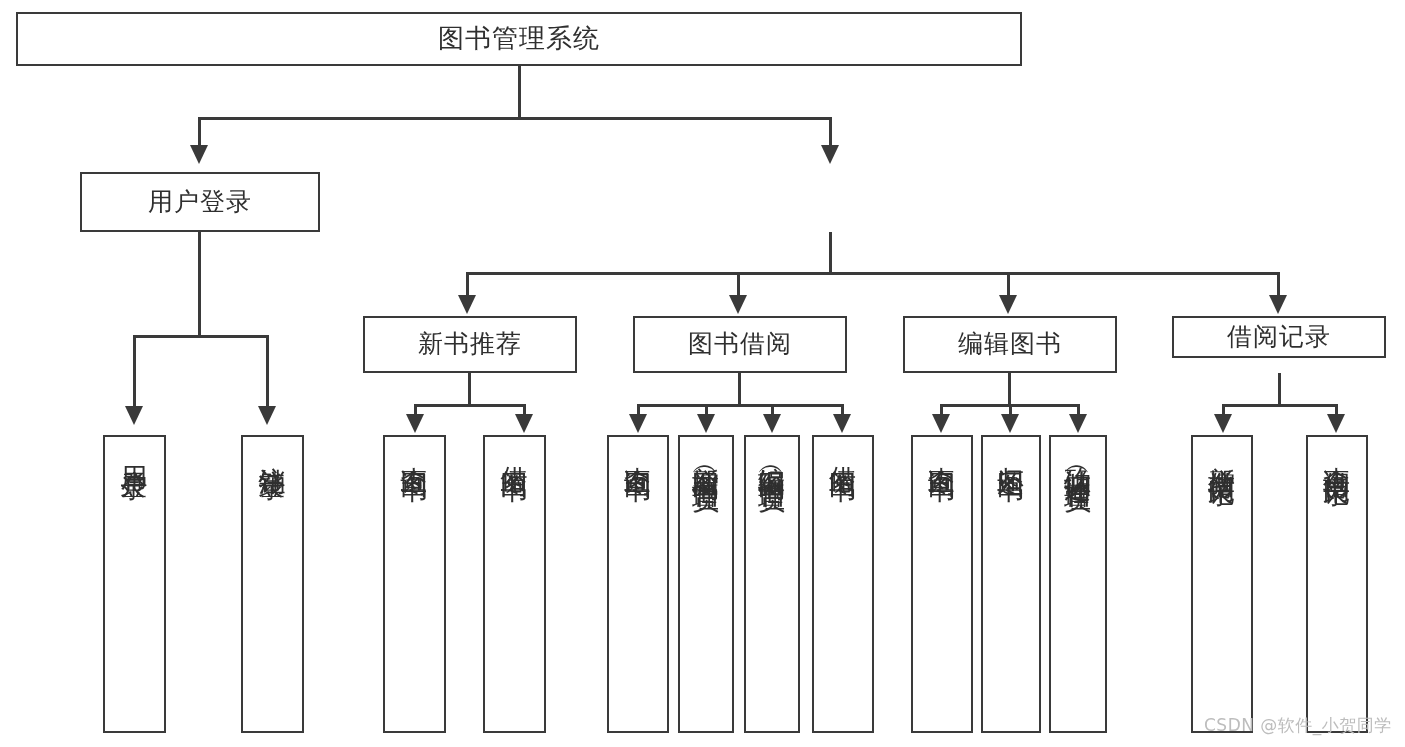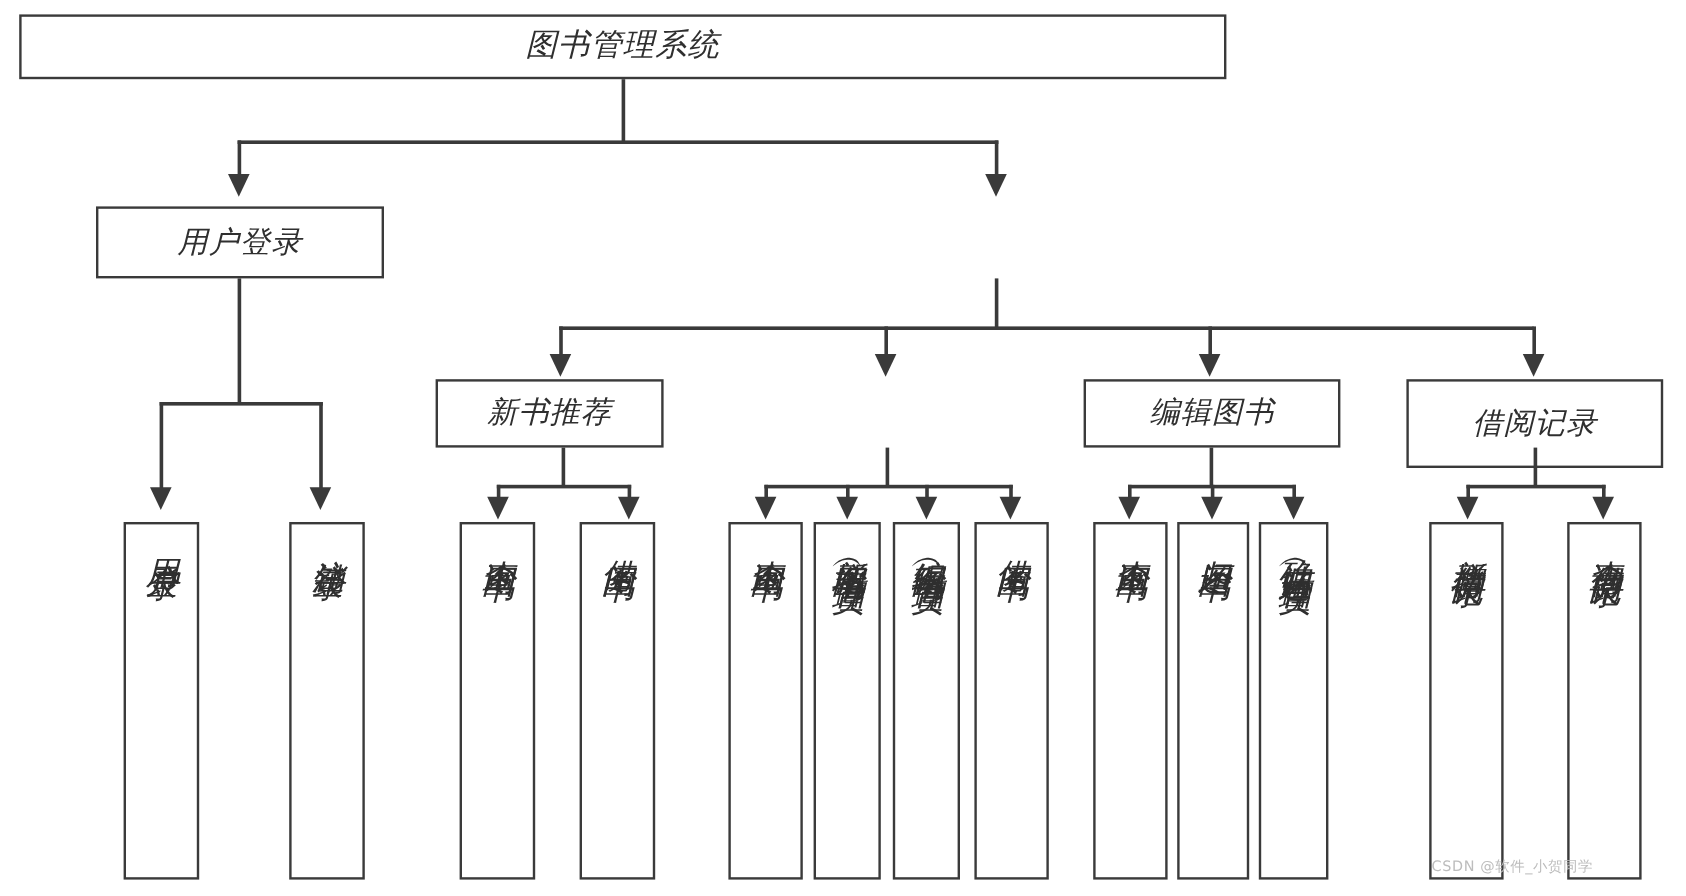--- a/index.html
+++ b/index.html
@@ -24,21 +24,20 @@
     border: 2.5px solid #3a3a3a;
     display: flex;
     align-items: center;
     justify-content: center;
     color: #2f2f2f;
   }
   .node .lbl {
     color: #2f2f2f;
     line-height: 1.15;
     white-space: nowrap;
-    font-style: italic;
   }
   
   .node.horiz .lbl {
     font-size: 25px;
     letter-spacing: 1px;
   }
   #n-root .lbl { font-size: 26px; }
   
   .node.vert {
     align-items: flex-start;
@@ -62,25 +61,26 @@
   .arw {
     position: absolute;
     width: 0;
     height: 0;
     border-left: 9px solid transparent;
     border-right: 9px solid transparent;
     border-top: 19px solid #3a3a3a;
   }
   #watermark {
     position: absolute;
-    font-size: 12px;
+    font-size: 17px;
     color: #bdbdbd;
     white-space: nowrap;
     letter-spacing: 0.5px;
     pointer-events: none;
+    padding-left: 11px;
   }
 </style>
 </head>
 <body>
 
 <div id="canvas">
 
   <div class="node horiz" id="n-root" style="left:16px; top:12px; width:1006px; height:54px;">
     <span class="lbl">图书管理系统</span>
   </div>
@@ -107,27 +107,30 @@
   <div class="ln h" style="left:466px; top:272px; width:812px; height:3px;"></div>
   <div class="ln v" style="left:466px; top:272px; width:3px; height:25px;"></div>
   <div class="arw" style="left:458px; top:295px;"></div>
   <div class="ln v" style="left:737px; top:272px; width:3px; height:25px;"></div>
   <div class="arw" style="left:729px; top:295px;"></div>
   <div class="ln v" style="left:1007px; top:272px; width:3px; height:25px;"></div>
   <div class="arw" style="left:999px; top:295px;"></div>
   <div class="ln v" style="left:1277px; top:272px; width:3px; height:25px;"></div>
   <div class="arw" style="left:1269px; top:295px;"></div>
 
-  <div class="node horiz" style="left:363px; top:316px; width:190px; height:57px;">
+  <div class="node horiz" style="left:363px; top:316px; width:214px; height:57px;">
     <span class="lbl">新书推荐</span>
+  </div>
+  <div class="node horiz" style="left:633px; top:316px; width:214px; height:57px;">
+    <span class="lbl">图书借阅</span>
   </div>
   <div class="node horiz" style="left:903px; top:316px; width:214px; height:57px;">
     <span class="lbl">编辑图书</span>
   </div>
-  <div class="node horiz" style="left:1172px; top:316px; width:214px; height:74px;">
+  <div class="node horiz" style="left:1172px; top:316px; width:214px; height:42px;">
     <span class="lbl">借阅记录</span>
   </div>
 
   <div class="ln v" style="left:468px; top:373px; width:3px; height:33px;"></div>
   <div class="ln h" style="left:414px; top:404px; width:112px; height:3px;"></div>
   <div class="ln v" style="left:414px; top:404px; width:3px; height:12px;"></div>
   <div class="arw" style="left:406px; top:414px;"></div>
   <div class="ln v" style="left:523px; top:404px; width:3px; height:12px;"></div>
   <div class="arw" style="left:515px; top:414px;"></div>
 

